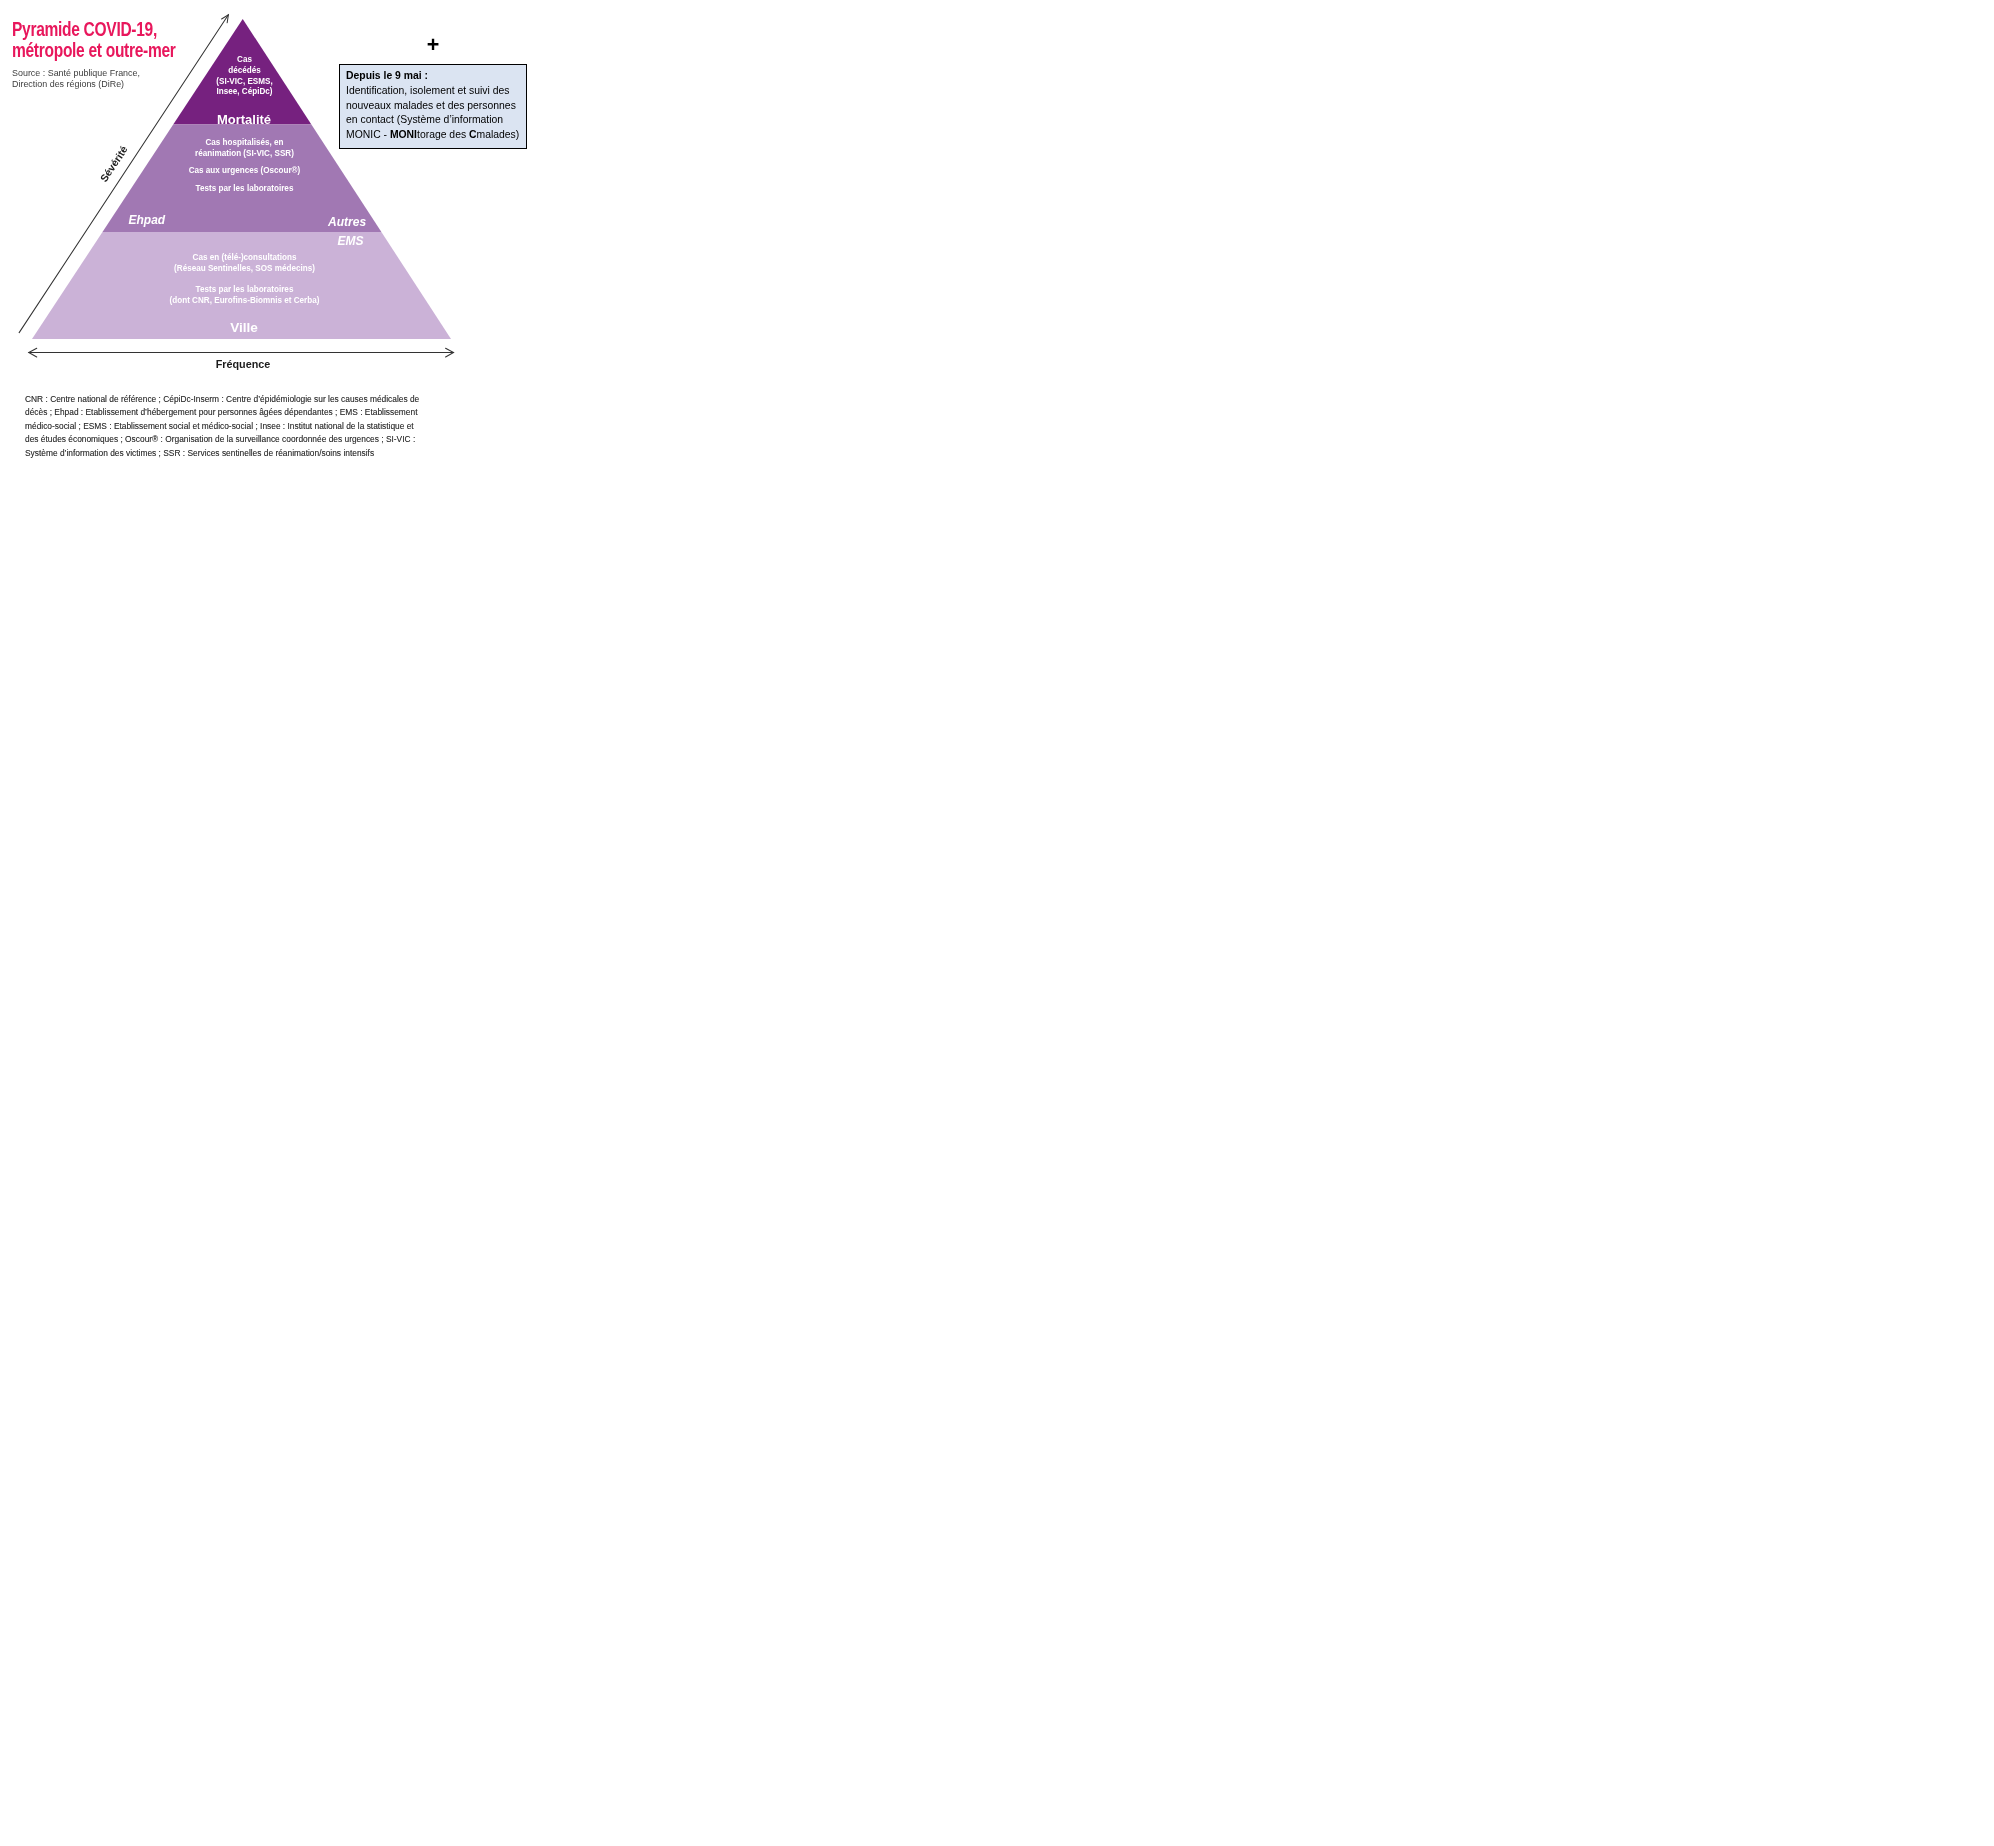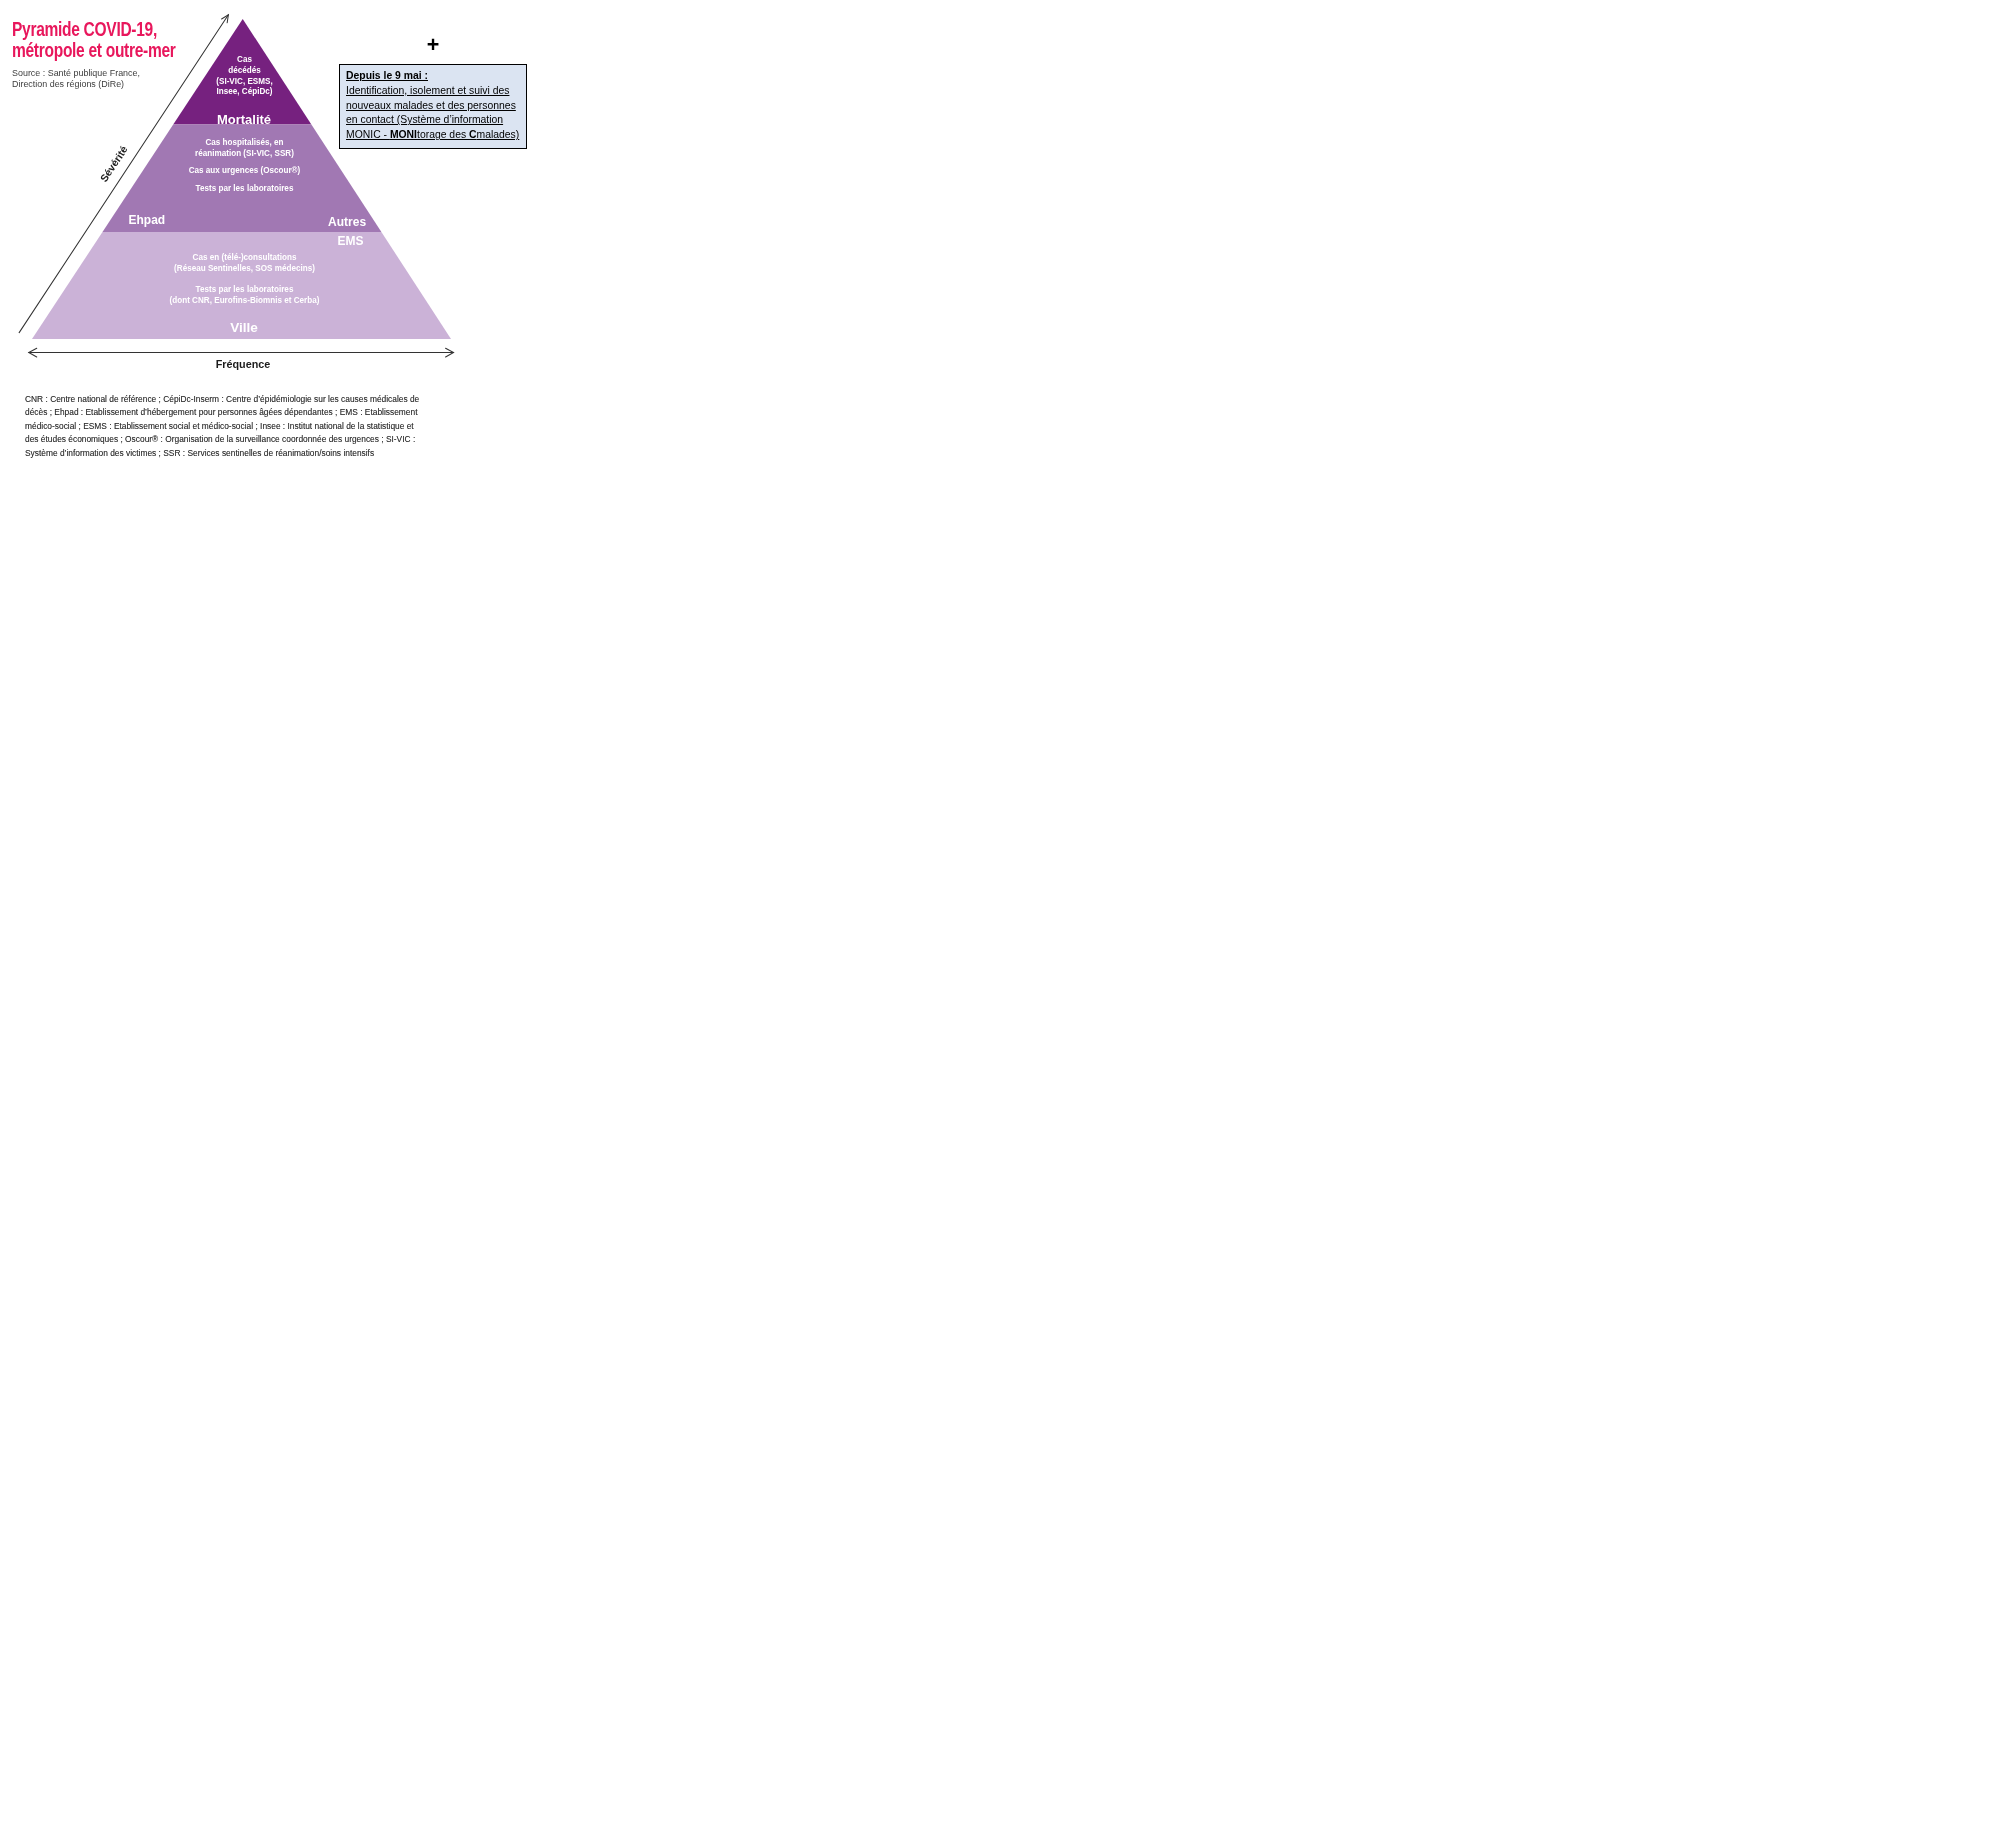--- a/index.html
+++ b/index.html
@@ -20,32 +20,32 @@
   #pyramid{position:absolute;left:32px;top:19px;width:419px;height:320px;}
   .band{position:absolute;inset:0;}
   .band.b1{clip-path:polygon(50.29% 0%,66.68% 32.97%,33.70% 32.97%);}
   .band.b2{clip-path:polygon(33.70% 32.97%,66.68% 32.97%,83.39% 66.56%,16.82% 66.56%);}
   .band.b3{clip-path:polygon(16.82% 66.56%,83.39% 66.56%,100% 100%,0% 100%);}
 
   .ptxt{position:absolute;left:0.6%;width:100%;text-align:center;color:#fff;
         font-weight:bold;font-size:8.4px;line-height:10.8px;transform:scaleX(.97);white-space:pre-line;}
   .plabel{position:absolute;left:0.6%;width:100%;text-align:center;color:#fff;
           font-weight:bold;font-size:13.6px;line-height:14.4px;margin-top:12px;}
-  .side{position:absolute;color:#fff;font-weight:bold;font-size:12px;
+  .side{position:absolute;color:#fff;font-weight:bold;font-style:italic;font-size:12px;
         transform:translateX(-50%);white-space:nowrap;}
 
   
   .sev{position:absolute;left:114px;top:164px;transform:translate(-50%,-50%) rotate(-56.6deg);
        font-size:10.4px;font-weight:bold;color:#1c1c1c;white-space:nowrap;}
   .freq{position:absolute;left:243px;top:358px;transform:translateX(-50%);
         font-size:10.8px;font-weight:bold;color:#1c1c1c;}
 
   
   .note{position:absolute;left:339px;top:64px;width:188px;height:85px;box-sizing:border-box;
-        border:1.2px solid #000;padding:4px 4.8px 0 6px;font-size:10.4px;line-height:14.8px;color:#000;text-decoration:underline;}
+        border:1.2px solid #000;padding:4px 4.8px 0 6px;font-size:10.4px;line-height:14.8px;color:#000;}
   .note .nb{font-weight:bold;}
   .note div{white-space:nowrap;}
 
   
   .footer{position:absolute;left:25px;top:393px;width:439px;text-align:left;
           font-size:8.4px;line-height:13.4px;color:#2f2f2f;text-shadow:0 0 0.4px rgba(90,90,90,.6);}
   .footer div{white-space:nowrap;}
 
   svg.arrows{position:absolute;left:0;top:0;pointer-events:none;}
 </style>

